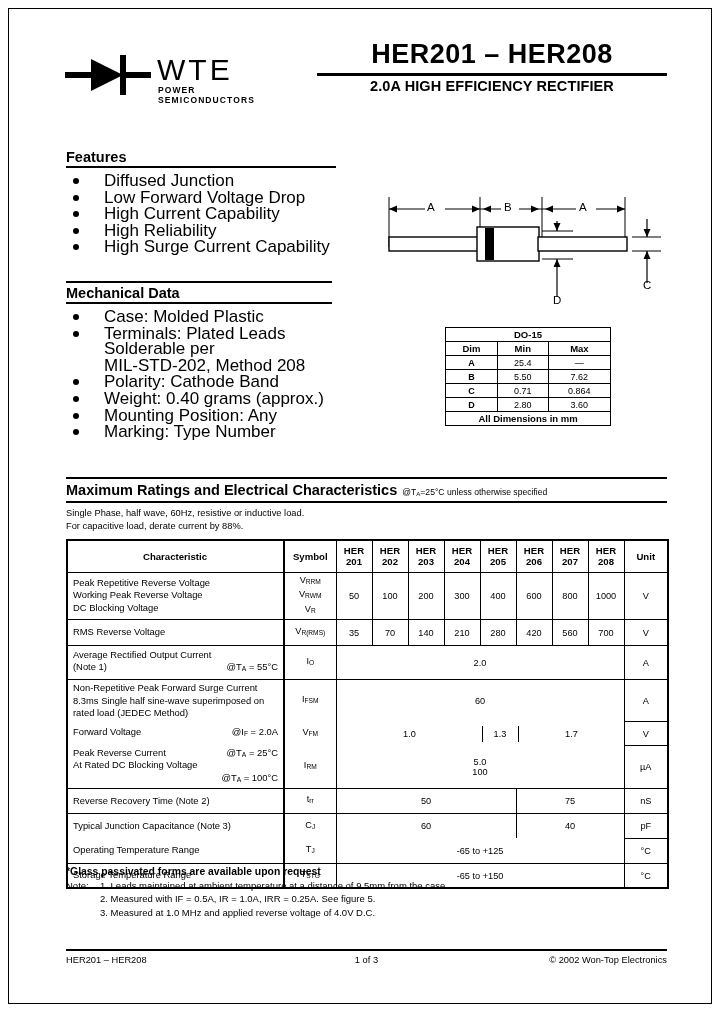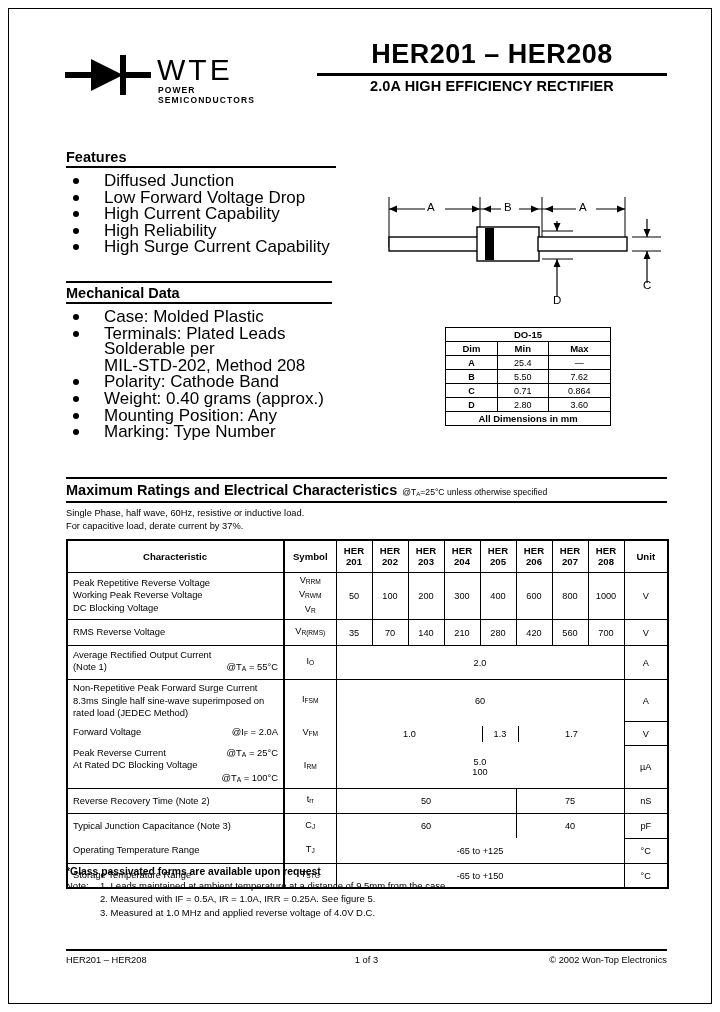--- a/index.html
+++ b/index.html
@@ -258,21 +258,21 @@
       <td class="foot" colspan="3">All Dimensions in mm</td>
     </tr>
   </tbody>
       </table>
 
   <div class="ratings">
     <div class="ratings-head">
       <span class="rh-main">Maximum Ratings and Electrical Characteristics</span><span class="rh-cond"><span>@T</span><sub>A</sub><span>=25°C unless otherwise specified</span></span>
     </div>
     <div class="ratings-note">Single Phase, half wave, 60Hz, resistive or inductive load.</div>
-    <div class="ratings-note" style="margin-top:0">For capacitive load, derate current by 37%.</div>
+    <div class="ratings-note" style="margin-top:0">For capacitive load, derate current by 88%.</div>
   </div>
 
   <table class="spec">
     <colgroup>
       <col style="width:217px">
           <col style="width:52px">
       <col style="width:36px">
           <col style="width:36px">
           <col style="width:36px">
           <col style="width:36px">

